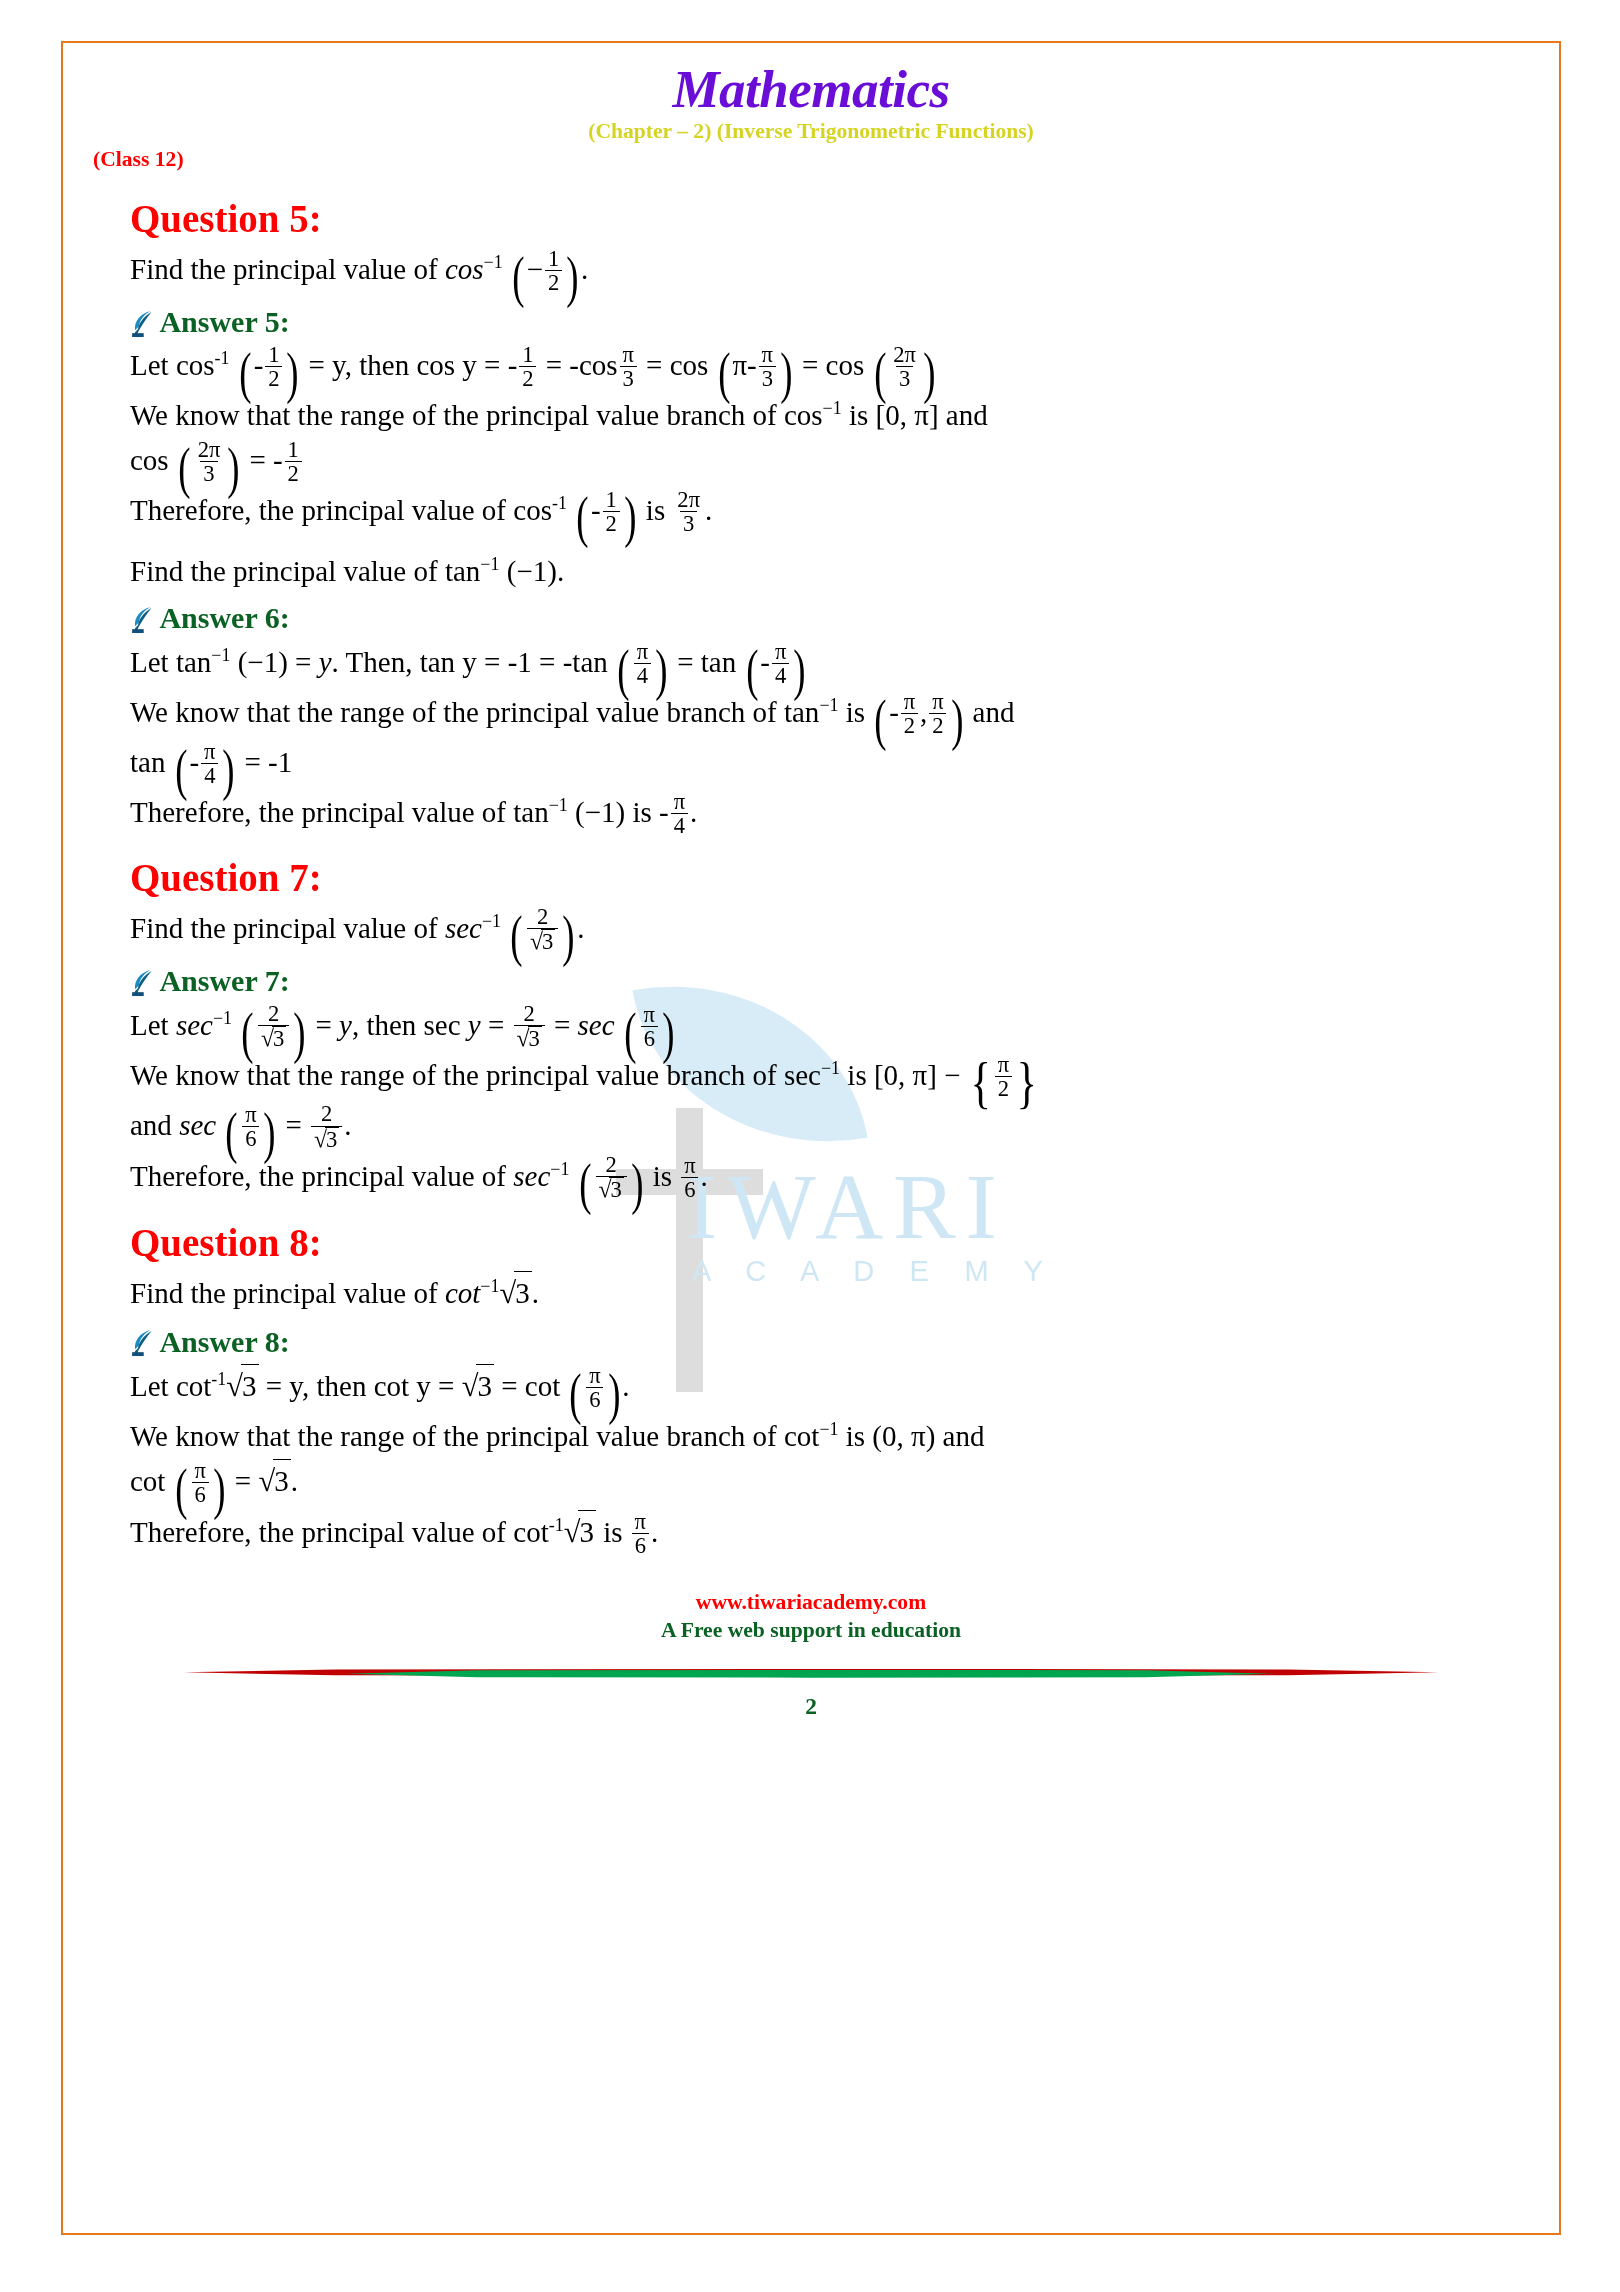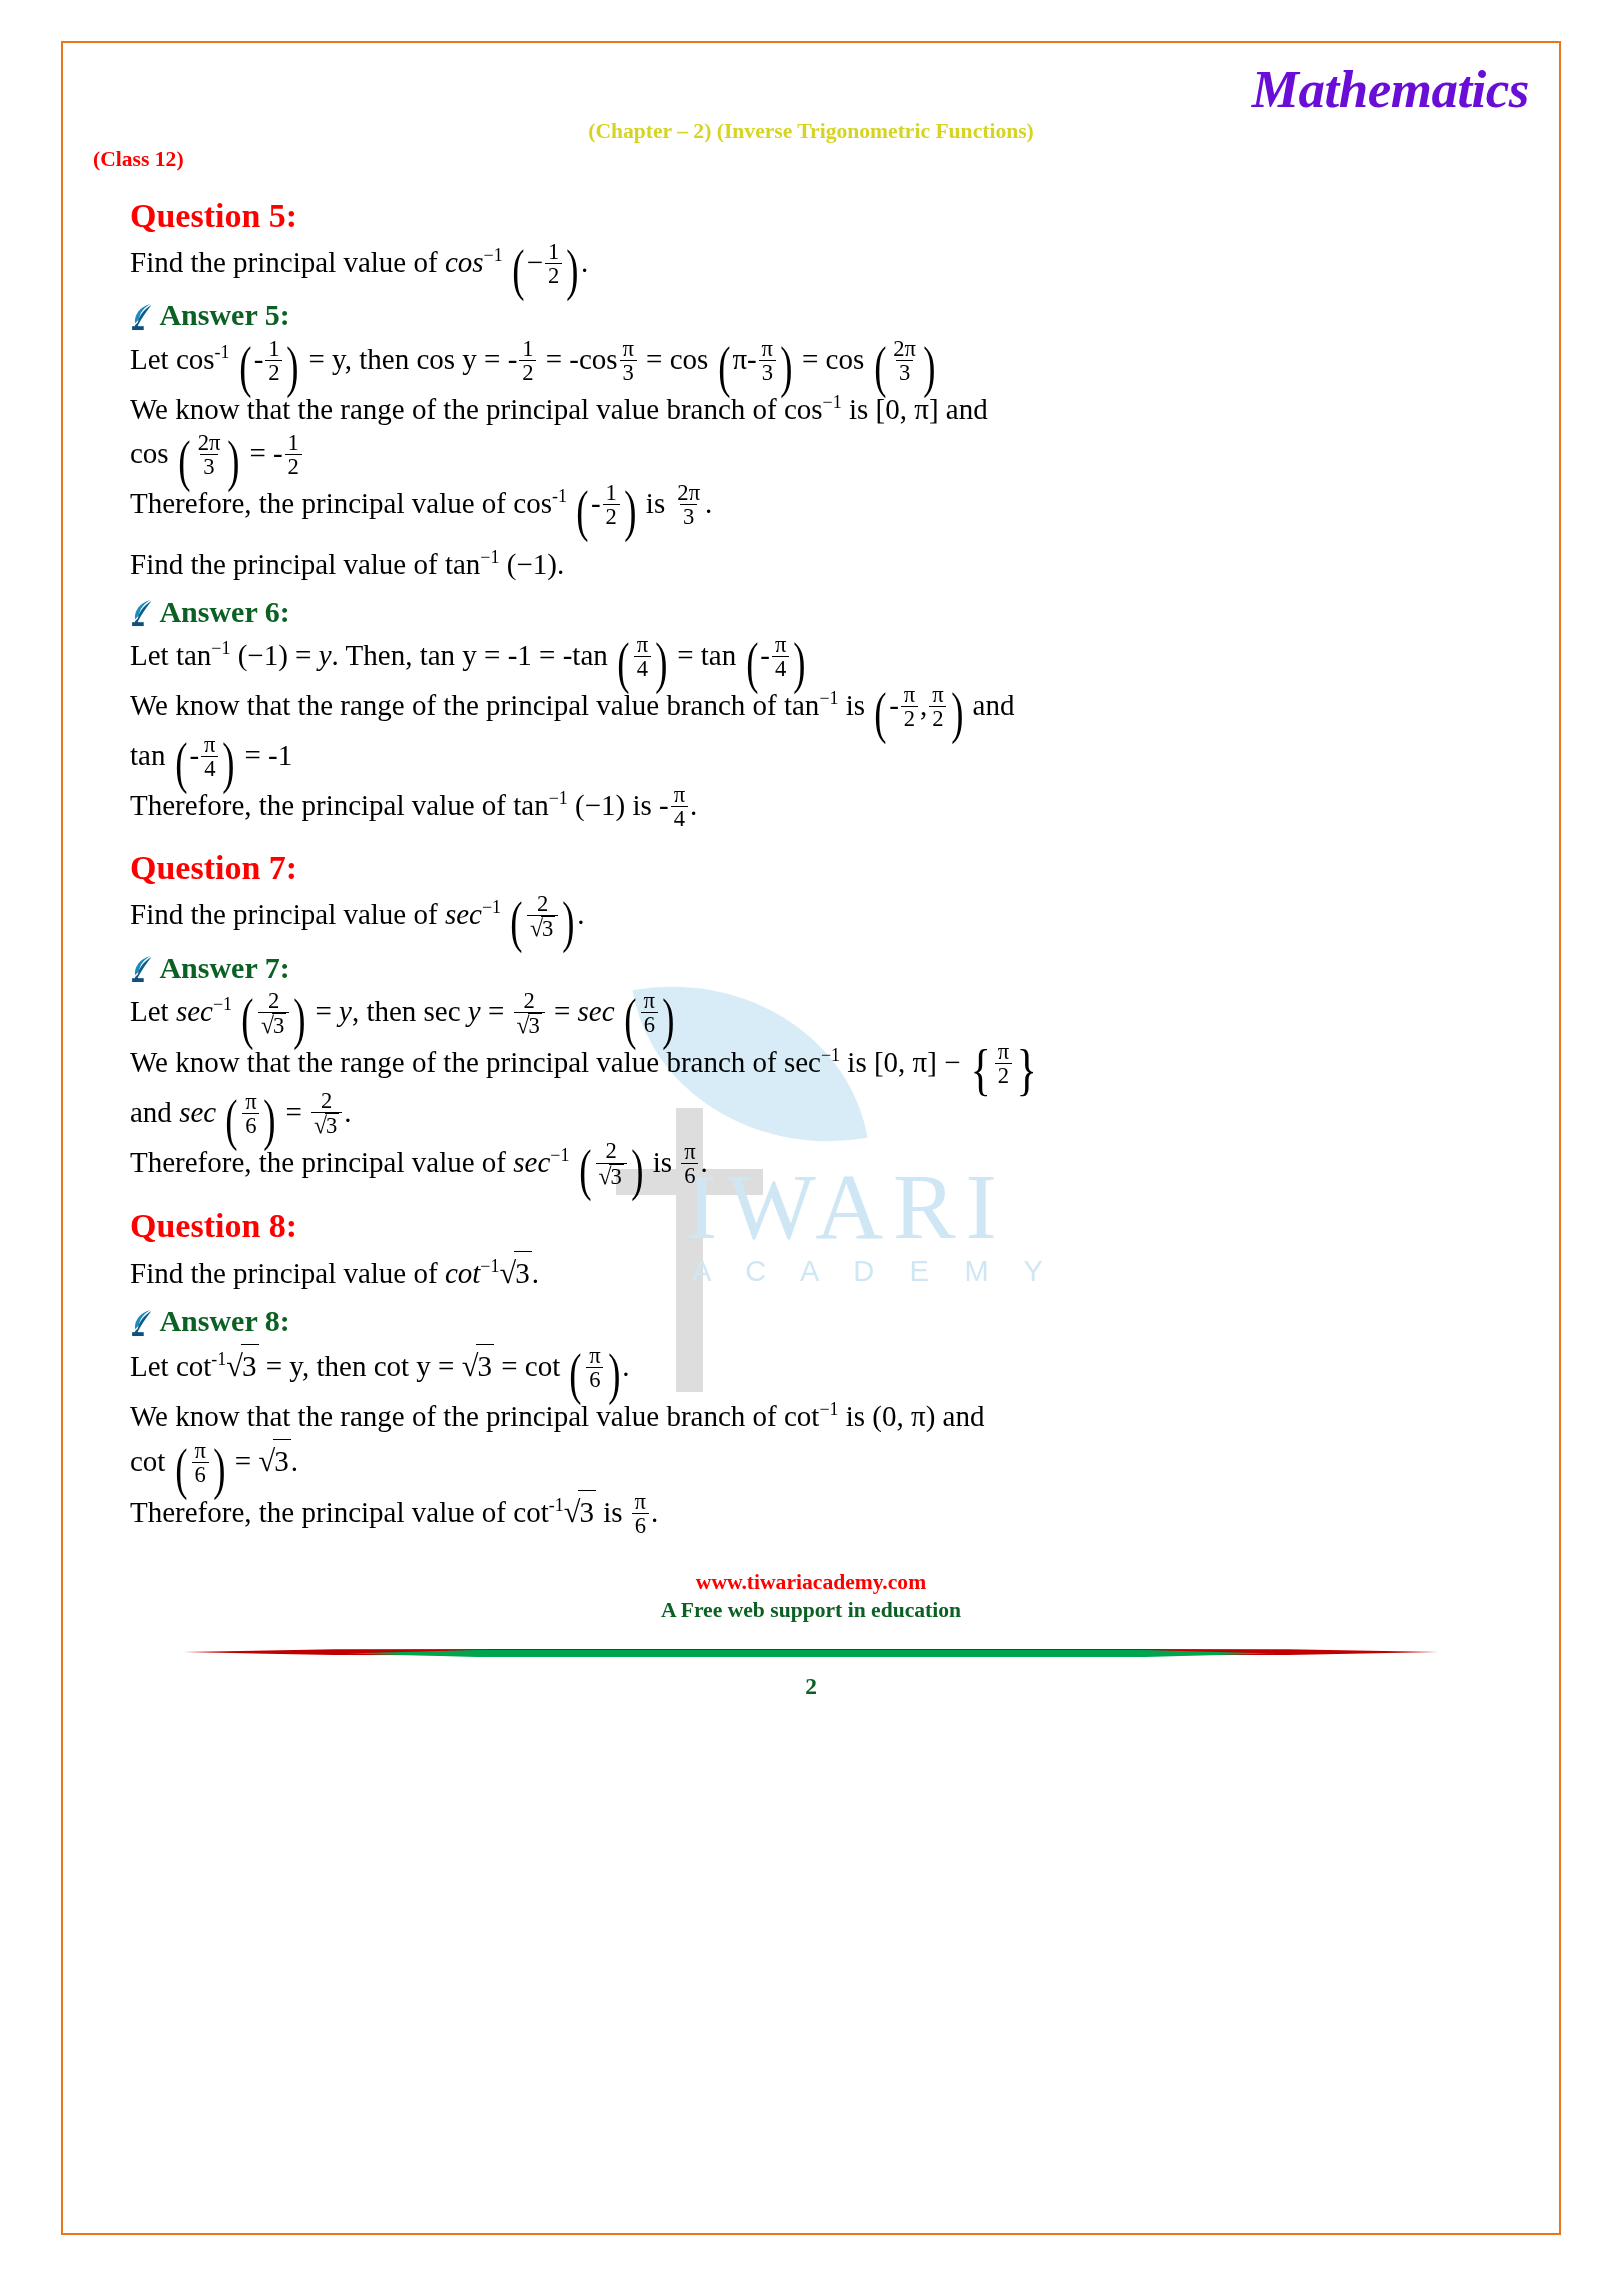--- a/index.html
+++ b/index.html
@@ -29,21 +29,21 @@
   .content {
     position: absolute;
     left: 93px;
     top: 61px;
     width: 1436px;
     box-sizing: border-box;
   }
 
   
   .doc-title {
-    text-align: right;
+    text-align: center;
     color: #6A0DD6;
     font-family: "Liberation Serif", serif;
     font-weight: bold;
     font-style: italic;
     font-size: 53px;
     line-height: 1.06;
     letter-spacing: -0.5px;
     margin: 0;
   }
   .site-line {
@@ -73,21 +73,21 @@
 
   
   .body-area {
     margin-top: 21.6px;
     padding-left: 37px;
     padding-right: 11.8px;
   }
   .qhead {
     color: #FF0000;
     font-weight: bold;
-    font-size: 34px;
+    font-size: 39px;
     line-height: 1.35;
     margin: 0 0 2px 0;
   }
   .ahead {
     color: #0A6123;
     font-weight: bold;
     font-size: 30px;
     line-height: 1.35;
     margin: 5.9px 0 2px 0;
     display: flex;

